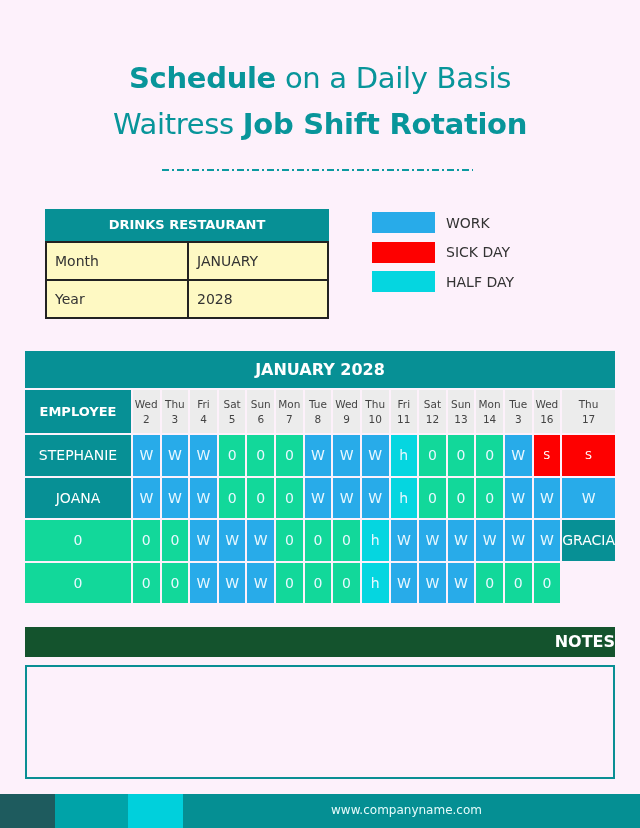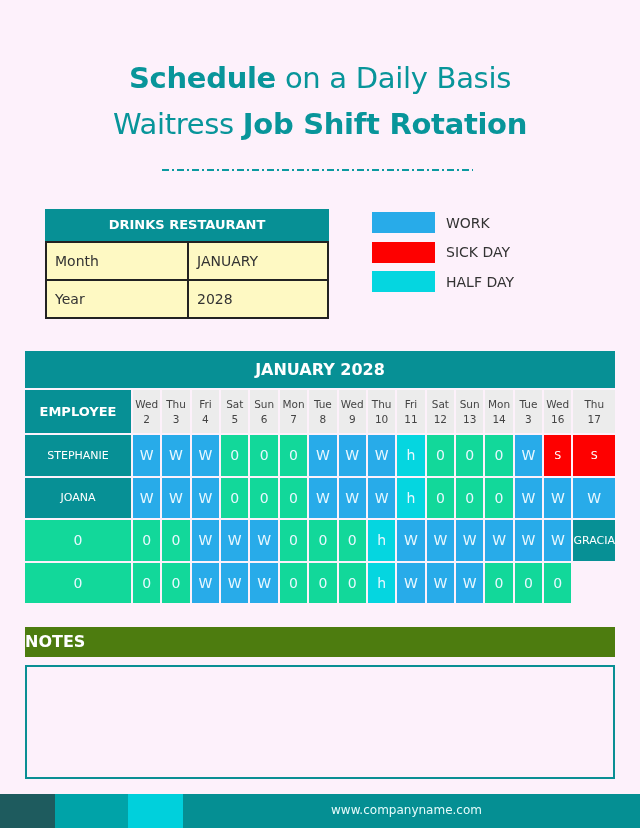--- a/index.html
+++ b/index.html
@@ -19,25 +19,25 @@
   .legend { position: absolute; left: 372px; top: 208px; }
   .legend-item { display: flex; align-items: center; height: 29.5px; }
   .swatch { width: 63px; height: 21px; margin-right: 11px; }
   .legend-label { font-size: 14px; color: #333; }
 
   .sched { position: absolute; left: 25px; top: 351px; width: 590px; }
   .sched-title { background: #079095; color: #fff; font-weight: bold; font-size: 16px; text-align: center; height: 37px; line-height: 37px; }
   .grid { display: grid; grid-template-columns: 106px repeat(16, 1fr); gap: 2px; margin-top: 2px; background: #fdf1fb; }
   .emp-head { background: #079095; color: #fff; font-weight: bold; font-size: 13px; display: flex; align-items: center; justify-content: center; height: 43px; }
   .day-head { background: #ececec; height: 43px; display: flex; flex-direction: column; align-items: center; justify-content: center; font-size: 10.5px; color: #444; line-height: 15px; }
-  .emp-name { background: #079095; color: #fff; font-size: 11px; display: flex; align-items: center; justify-content: center; height: 40.5px; }
+  .emp-name { background: #079095; color: #fff; font-size: 14px; display: flex; align-items: center; justify-content: center; height: 40.5px; }
   .cell { height: 40.5px; display: flex; align-items: center; justify-content: center; color: #e8f8ff; font-size: 14px; }
   .cell.S { font-size: 11px; color: #fff; }
 
-  .notes-head { position: absolute; left: 25px; top: 627px; width: 590px; height: 30px; background: #4d7c0f; color: #fff; font-weight: bold; font-size: 16px; text-align: left; line-height: 30px; }
+  .notes-head { position: absolute; left: 25px; top: 627px; width: 590px; height: 30px; background: #14532d; color: #fff; font-weight: bold; font-size: 16px; text-align: right; line-height: 30px; }
   .notes-box { position: absolute; left: 25px; top: 665px; width: 590px; height: 114px; border: 2px solid #0a8f94; background: #fdf1fb; }
 
   .footer { position: absolute; left: 0; top: 794px; width: 640px; height: 34px; background: #058f93; }
   .seg { position: absolute; top: 0; height: 34px; }
   .footer-text { position: absolute; left: 183px; right: 0; top: 0; height: 34px; line-height: 32px; text-align: center; color: #e6fbfb; font-size: 12px; padding-right: 10px; }
 </style>
 </head>
 <body>
 
 <div class="title">

